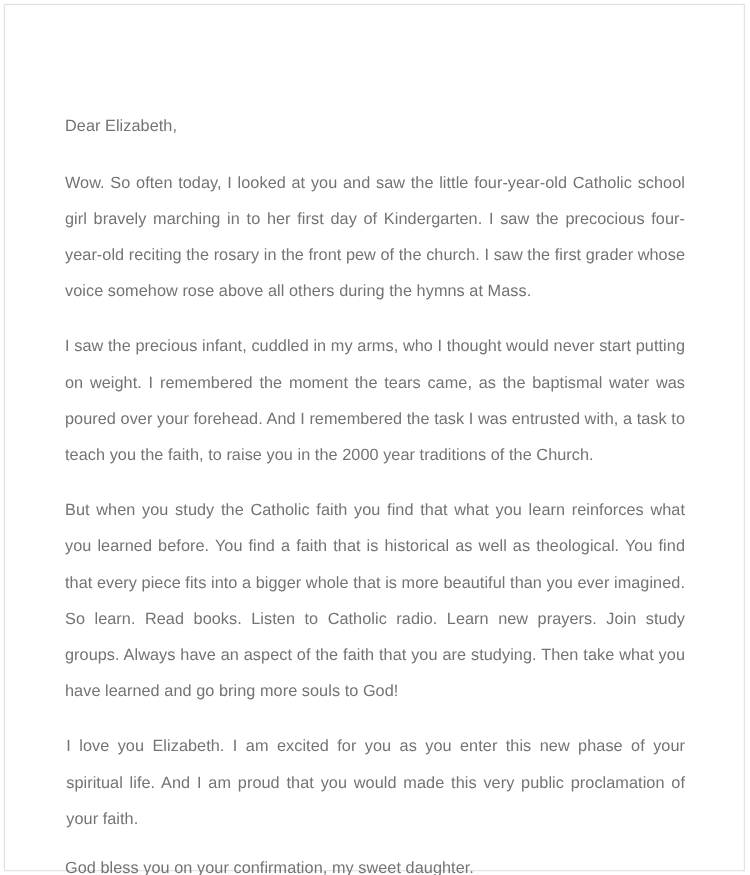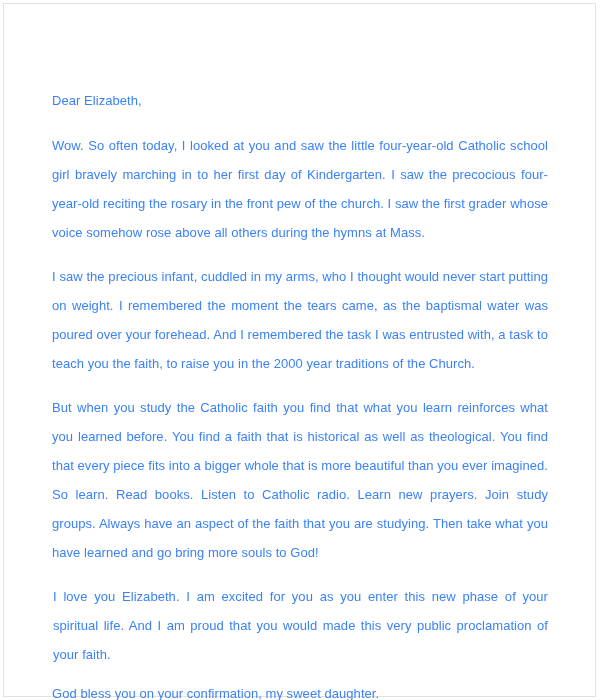--- a/index.html
+++ b/index.html
@@ -38,21 +38,21 @@
   .letter-body {
     position: absolute;
     left: 52px;
     top: 86px;
     width: 496px;
     box-sizing: border-box;
   }
 
   .line,
   .para {
-    color: #3b82f6;
+    color: #737373;
     font-size: 13px;
     line-height: 29px;
     letter-spacing: 0.05px;
     margin: 0;
   }
 
   
   .greeting {
     margin-bottom: 16px;
   }

